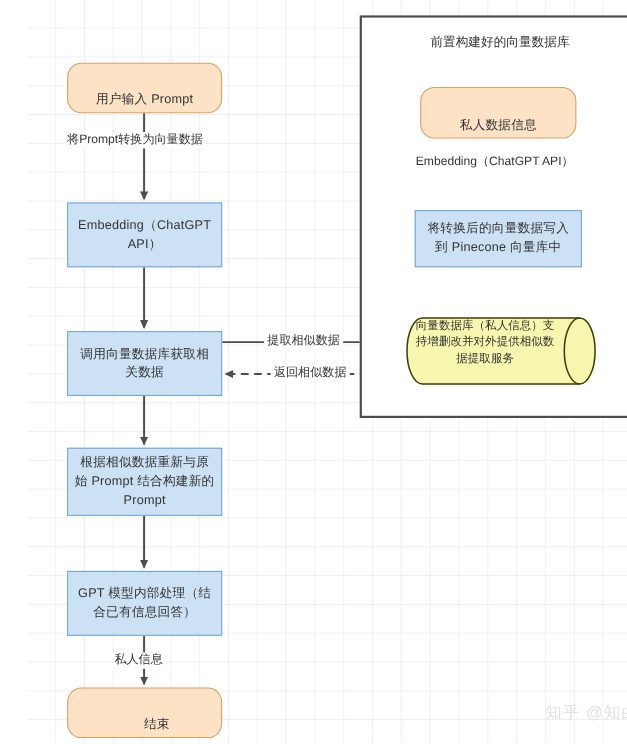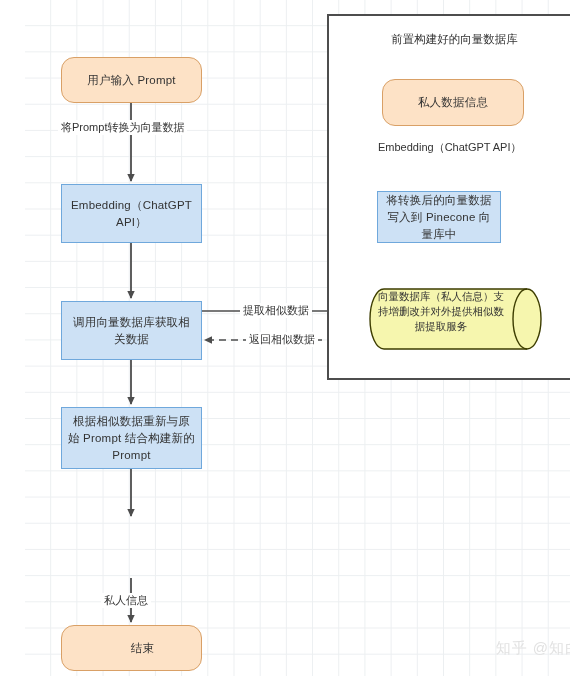--- a/index.html
+++ b/index.html
@@ -42,20 +42,21 @@
     color: #333333;
     font-size: 11.5px;
     line-height: 17px;
     letter-spacing: 0.2px;
     padding: 2px 6px;
   }
   .terminator {
     background: #fde2c6;
     border: 1px solid #d9a066;
     border-radius: 13px;
+    align-items: flex-end;
   }
   .process {
     background: #cde1f5;
     border: 1px solid #6fa8dc;
   }
   .group-box {
     position: absolute;
     box-sizing: border-box;
     background: #ffffff;
     border: 2px solid #4d4d4d;
@@ -154,30 +155,33 @@
   </div>
 
   <div class="node process" style="left:36px; top:301px; width:141px; height:59px;">
     <span>调用向量数据库获取相关数据</span>
   </div>
 
   <div class="node process" style="left:36px; top:407px; width:141px; height:62px;text-align:center;">
     <span>根据相似数据重新与原始 Prompt 结合构建新的 Prompt</span>
   </div>
 
+  <div class="node process" style="left:36px; top:519px; width:141px; height:59px;">
+    <span>GPT 模型内部处理（结合已有信息回答）</span>
+  </div>
 
   <div class="node terminator" style="left:36px; top:625px; width:141px; height:46px;padding-left:28px;">
     <span>结束</span>
   </div>
 
   <div class="node terminator" style="left:357px; top:79px; width:142px; height:47px;">
     <span>私人数据信息</span>
   </div>
 
-  <div class="node process" style="left:352px; top:191px; width:124px; height:52px;">
+  <div class="node process" style="left:352px; top:191px; width:152px; height:52px;">
     <span>将转换后的向量数据写入到 Pinecone 向量库中</span>
   </div>
 
   <div class="cyl-wrap" style="left:344px; top:288px; width:175px; height:46px;">
     <svg width="175" height="62" viewBox="0 0 175 62">
       <path d="M15,1 L158,1 A14,30 0 0 1 158,61 L15,61 A14,30 0 0 1 15,1 Z" fill="#f6f6ae" stroke="#3d3d00" stroke-width="1.4"></path>
       <path d="M158,1 A14,30 0 0 0 158,61" fill="none" stroke="#3d3d00" stroke-width="1.4"></path>
     </svg>
     <div class="cyl-text">向量数据库（私人信息）支持增删改并对外提供相似数据提取服务</div>
   </div>

